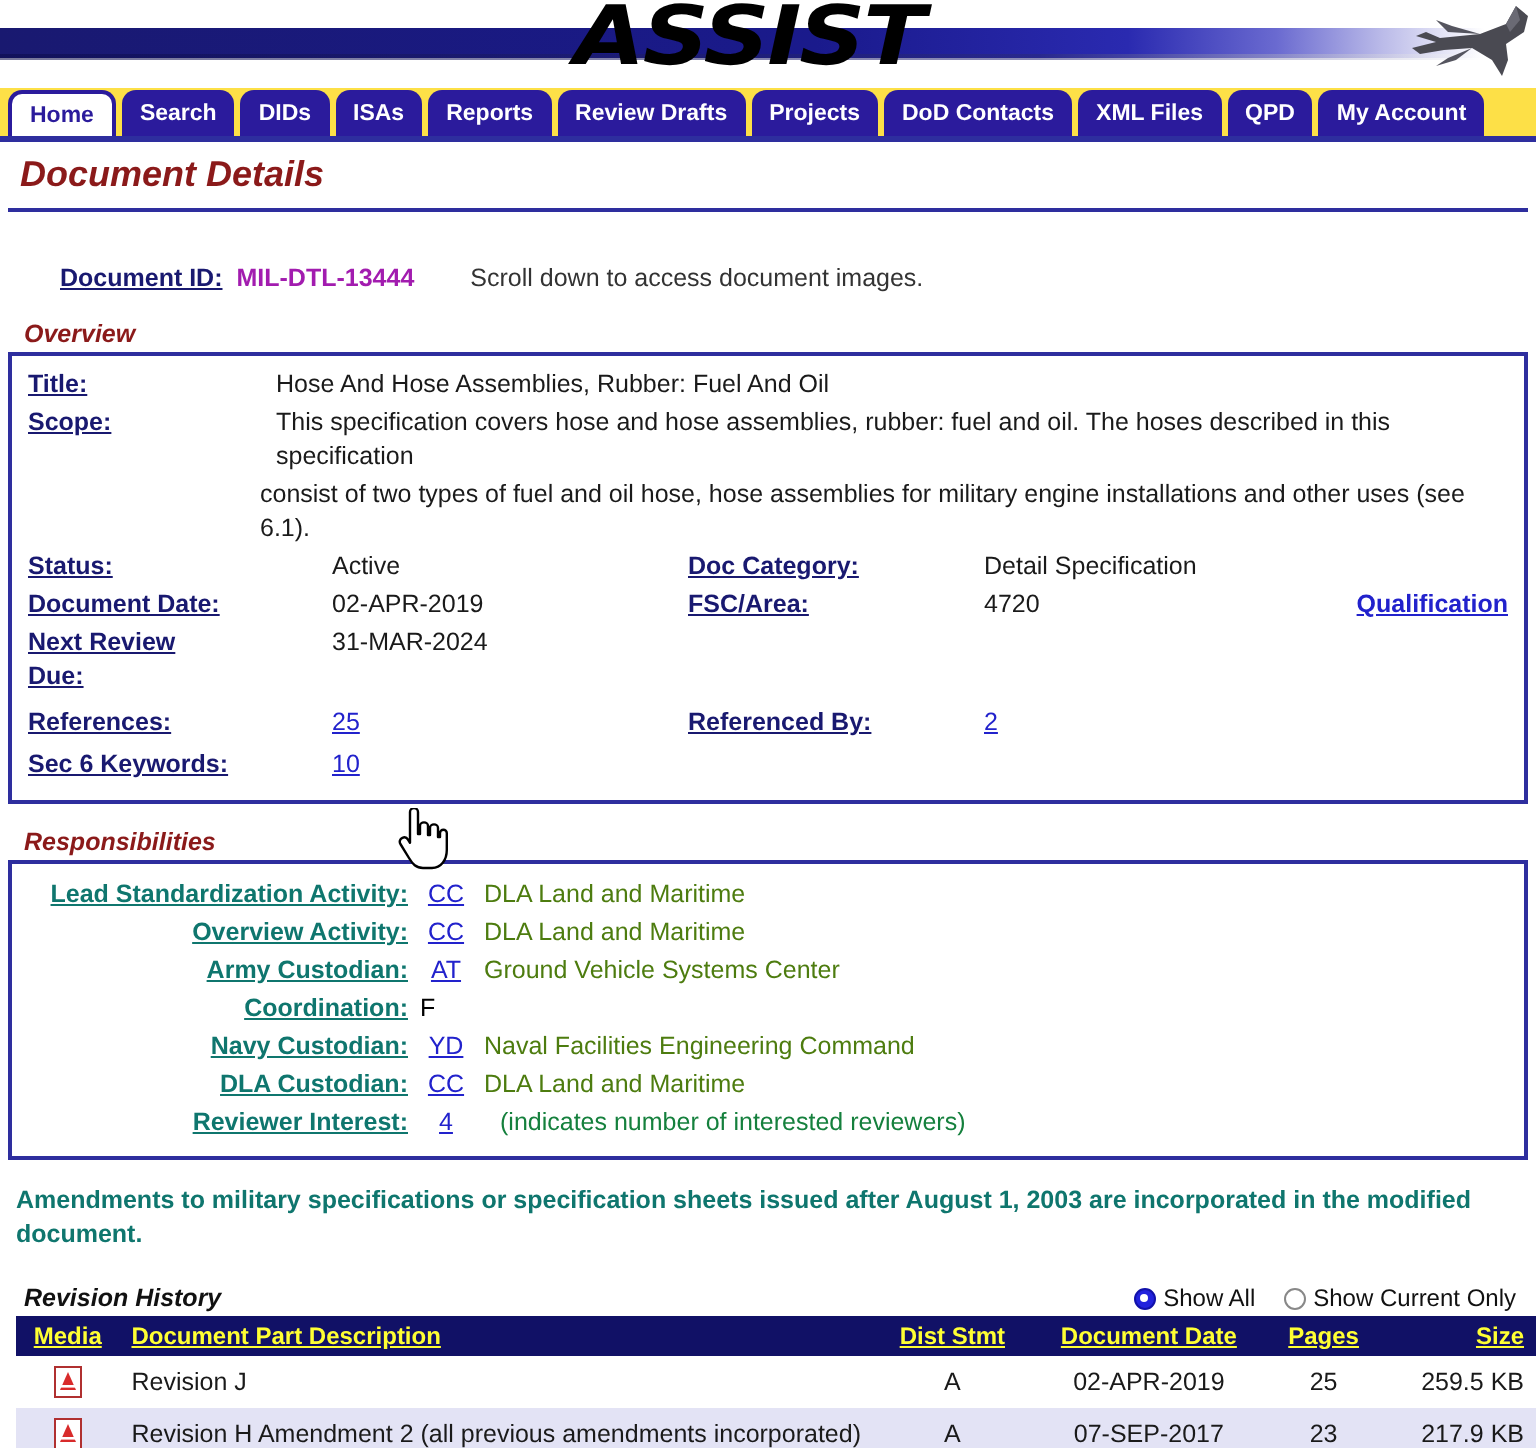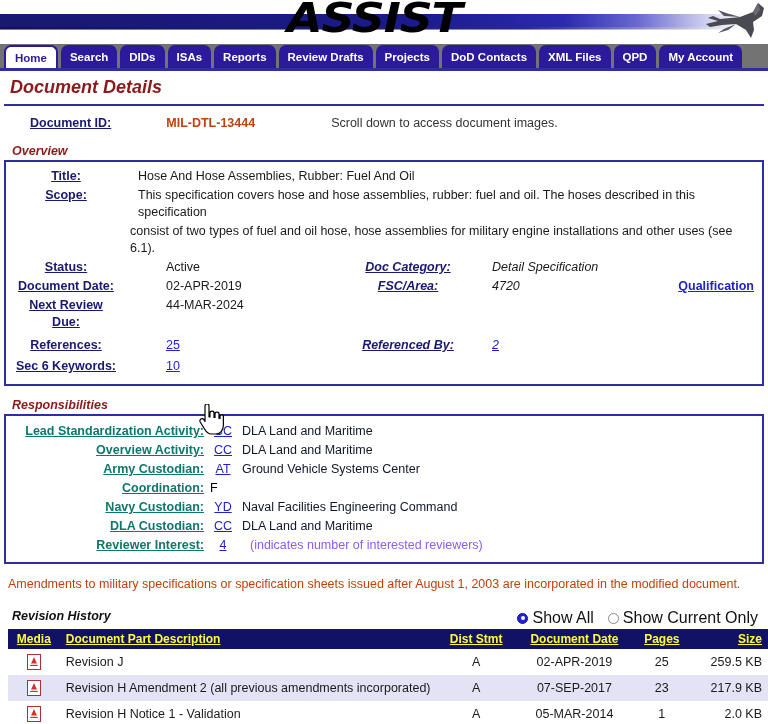--- a/index.html
+++ b/index.html
@@ -49,21 +49,21 @@
     position: absolute;
     right: 2px; top: 0px;
     width: 70px; height: 40px;
   }
 
   
   .tabbar {
     position: relative;
     height: 24px;
     width: 768px;
-    background: #737373;
+    background: #fde047;
     padding-left: 4px;
     display: flex;
     align-items: flex-end;
     gap: 3px;
   }
   .tabbar::after {
     content: "";
     position: absolute;
     left: 0; right: 0; bottom: -3px;
     height: 3px;
@@ -106,32 +106,32 @@
     height: 2px;
     background: #2e2e9e;
     margin: 0 0 10px 0;
   }
 
   .docid-row {
     margin: 0 0 14px 26px;
     font-size: 12.5px;
     display: flex;
     align-items: baseline;
-    gap: 48px;
   }
   .lbl {
     color: #191970;
     font-weight: bold;
     text-decoration: underline;
     white-space: nowrap;
   }
   .docid-val {
-    color: #c2410c;
+    color: #a21caf;
     font-weight: bold;
     margin-left: 7px;
+    margin-top: 16px;
   }
   .docid-note {
     color: #333333;
     margin-left: 28px;
     font-weight: normal;
   }
 
   .section-head {
     color: #8b1a1a;
     font-size: 12.5px;
@@ -147,42 +147,42 @@
   }
 
   .frow {
     display: flex;
     font-size: 12.5px;
     line-height: 17px;
     margin-bottom: 2px;
   }
   .fl {
     width: 104px;
-    text-align: center;
+    text-align: left;
     flex: none;
     color: #191970;
     font-weight: bold;
   }
   .fl u { text-decoration: underline; }
   .fv {
     margin-left: 20px;
     color: #1a1a1a;
   }
   .fv.wrap { max-width: 625px; }
   .indent2 { margin-left: 116px; }
 
   .col2 {
     display: flex;
     font-size: 12.5px;
     line-height: 17px;
     margin-bottom: 2px;
     align-items: baseline;
   }
   .c-left { display: flex; width: 330px; flex: none; gap: 28px; }
-  .c-mid  { display: flex; flex: 1 1 auto; font-style: italic; }
+  .c-mid  { display: flex; flex: 1 1 auto; }
   .c-mid .fl { width: 128px; }
   .c-right { flex: none; }
 
   a.lnk {
     color: #2222cc;
     text-decoration: underline;
     cursor: pointer;
   }
   a.lnk.b { font-weight: bold; }
 
@@ -200,27 +200,27 @@
     color: #0f766e;
     font-weight: bold;
     text-decoration: underline;
   }
   .rcode {
     width: 34px;
     flex: none;
     text-align: center;
     margin-left: 2px;
   }
-  .rname { color: #0f172a; margin-left: 2px; }
-  .rnote { color: #8b5cf6; margin-left: 10px; }
+  .rname { color: #4d7c0f; margin-left: 2px; }
+  .rnote { color: #15803d; margin-left: 10px; }
 
   .notice {
-    color: #c2410c;
-    font-size: 12.5px;
-    font-weight: normal;
+    color: #0f766e;
+    font-size: 12.5px;
+    font-weight: bold;
     line-height: 17px;
     margin: 4px 4px 16px 4px;
     max-width: 745px;
   }
 
   
   .rh-head {
     display: flex;
     align-items: flex-start;
     justify-content: space-between;
@@ -228,21 +228,21 @@
   }
   .rh-title {
     color: #111111;
     font-size: 12.5px;
     font-weight: bold;
     font-style: italic;
   }
   .radios { display: flex; align-items: center; gap: 14px; }
   .radio-wrap {
     display: flex; align-items: center; gap: 4px;
-    font-size: 16px; color: #111111; cursor: pointer;
+    font-size: 12px; color: #111111; cursor: pointer;
   }
   .radio {
     width: 11px; height: 11px;
     border-radius: 50%;
     border: 1px solid #888888;
     background: #ffffff;
     display: inline-block;
     position: relative;
     flex: none;
   }
@@ -408,21 +408,21 @@
         <div class="fv">4720</div>
       </div>
       <div class="c-right">
         <a class="lnk b">Qualification</a>
       </div>
     </div>
 
     <div class="col2">
       <div class="c-left">
         <div class="fl"><u>Next Review Due:</u></div>
-        <div class="fv">44-MAR-2024</div>
+        <div class="fv">31-MAR-2024</div>
       </div>
     </div>
 
     <div class="col2" style="margin-top:6px;">
       <div class="c-left">
         <div class="fl"><u>References:</u></div>
         <div class="fv"><a class="lnk">25</a></div>
       </div>
       <div class="c-mid">
         <div class="fl"><u>Referenced By:</u></div>

